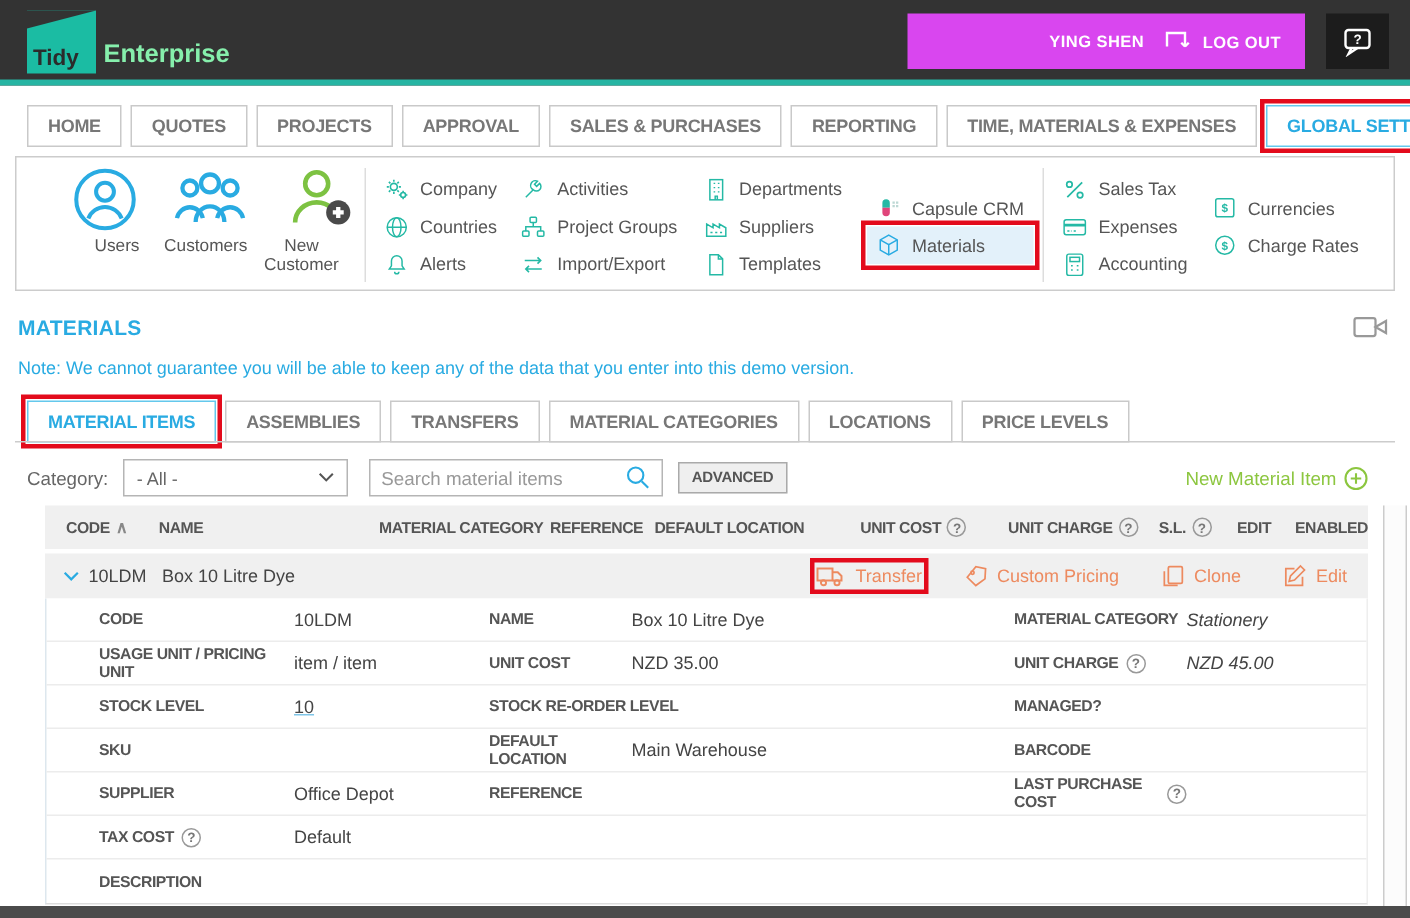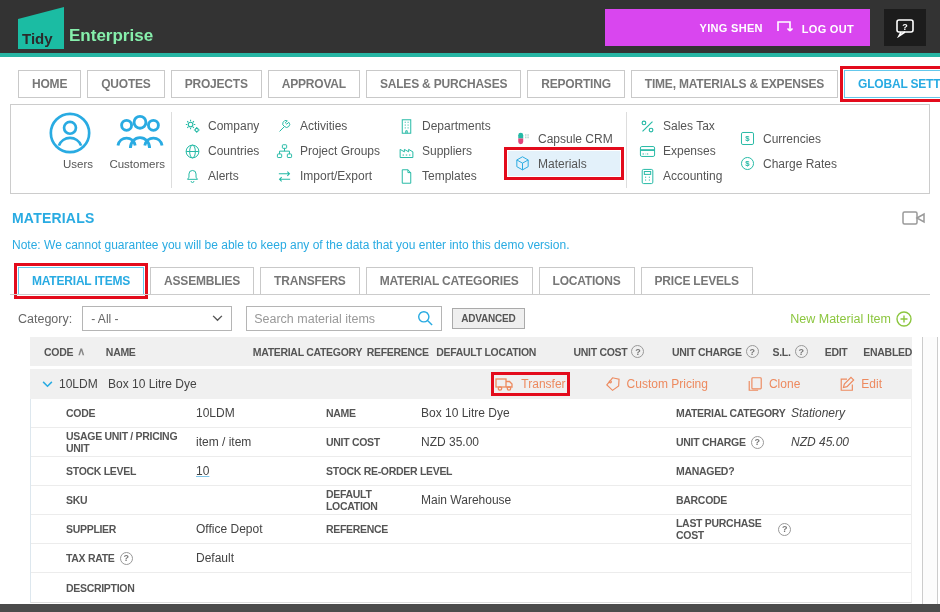--- a/index.html
+++ b/index.html
@@ -79,21 +79,21 @@
   .c5{width:102px}.c6{width:104px}.c7{width:54px}.c8{width:40px}.c9{flex:1}
   .sort-caret { color:#888; font-size:11px; }
   .qmark { width:13px; height:13px; border:1px solid #999; border-radius:50%; color:#777; font-size:9px;
     display:inline-flex; align-items:center; justify-content:center; flex:none; cursor:pointer; }
   .qmark::before { content:"?"; }
 
   .item-row { display:flex; align-items:center; background:#f0f0f0; height:30px; margin-top:3px; }
   .item-code { display:flex; align-items:center; gap:6px; width:78px; padding-left:12px;
     color:#444; font-size:12px; cursor:pointer; }
   .item-name { width:152px; color:#444; font-size:12px; }
-  .actions { margin-left:auto; display:flex; align-items:center; gap:39px; padding-right:30px; }
+  .actions { margin-left:auto; display:flex; align-items:center; gap:28px; padding-right:14px; }
   .act-btn { display:flex; align-items:center; gap:6px; color:#ED8A5F; font-size:12px; cursor:pointer; }
 
   .details { border-left:1px solid #dde7ee; border-right:1px solid #eee; border-bottom:1px solid #ddd;
     background:#fff; }
   .drow { display:flex; align-items:center; height:29px; border-bottom:1px solid #ececec;
     padding-left:35px; }
   .drow:last-child { border-bottom:none; }
   .dlbl { width:130px; color:#555; font-size:10.5px; font-weight:bold; display:flex;
     align-items:center; gap:5px; flex:none; }
   .dval { width:130px; color:#444; font-size:12px; flex:none; }
@@ -175,20 +175,31 @@
           <circle cx="6" cy="8" r="2.6"></circle>
             <circle cx="13" cy="6.4" r="3.1"></circle>
             <circle cx="20" cy="8" r="2.6"></circle>
           <path d="M1.5 18.5a4.6 4.8 0 0 1 9 0"></path>
           <path d="M8 19.8a5 5.4 0 0 1 10 0"></path>
           <path d="M15.5 18.5a4.6 4.8 0 0 1 9 0"></path>
         </svg>
       </span>
       <span class="lbl">Customers</span>
     </div>
+    <div class="big-item">
+      <span>
+        <svg width="46" height="46" viewBox="0 0 24 24" fill="none" stroke="#7DC242" stroke-width="1.6">
+          <circle cx="10.5" cy="6.5" r="4"></circle>
+          <path d="M3 20a7.5 7 0 0 1 15 0"></path>
+          <circle cx="18" cy="16.5" r="4.2" fill="#4a4a4a" stroke="none"></circle>
+          <path d="M18 14.6v3.8M16.1 16.5h3.8" stroke="#fff" stroke-width="1.5"></path>
+        </svg>
+      </span>
+      <span class="lbl">New Customer</span>
+    </div>
   </div>
   <div class="rib-div"></div>
 
   <div class="rib-col w1">
     <div class="sm-item">
       <span class="ticon">
         <svg width="17" height="17" viewBox="0 0 22 22" fill="none" stroke="currentColor" stroke-width="1.4">
           <circle cx="8.5" cy="8.5" r="3"></circle>
           <path d="M8.5 4.2V2.4M8.5 12.8v1.8M4.2 8.5H2.4M12.8 8.5h1.8M5.5 5.5L4.2 4.2M11.5 11.5l1.3 1.3M11.5 5.5l1.3-1.3M5.5 11.5l-1.3 1.3"></path>
           <circle cx="16.5" cy="15.5" r="2.1"></circle>
@@ -531,21 +542,21 @@
       <span class="dlbl2 cnd">REFERENCE</span>
       <span class="dval2"></span>
       <span class="dlbl3 cnd">
         <span>LAST PURCHASE COST</span>
         <span class="qmark"></span>
       </span>
       <span class="dval3"></span>
     </div>
     <div class="drow">
       <span class="dlbl cnd">
-        <span>TAX RATE</span>
+        <span>TAX COST</span>
         <span class="qmark"></span>
       </span>
       <span class="dval">Default</span>
     </div>
     <div class="drow">
       <span class="dlbl cnd">DESCRIPTION</span>
       <span class="dval"></span>
     </div>
   </div>
 

